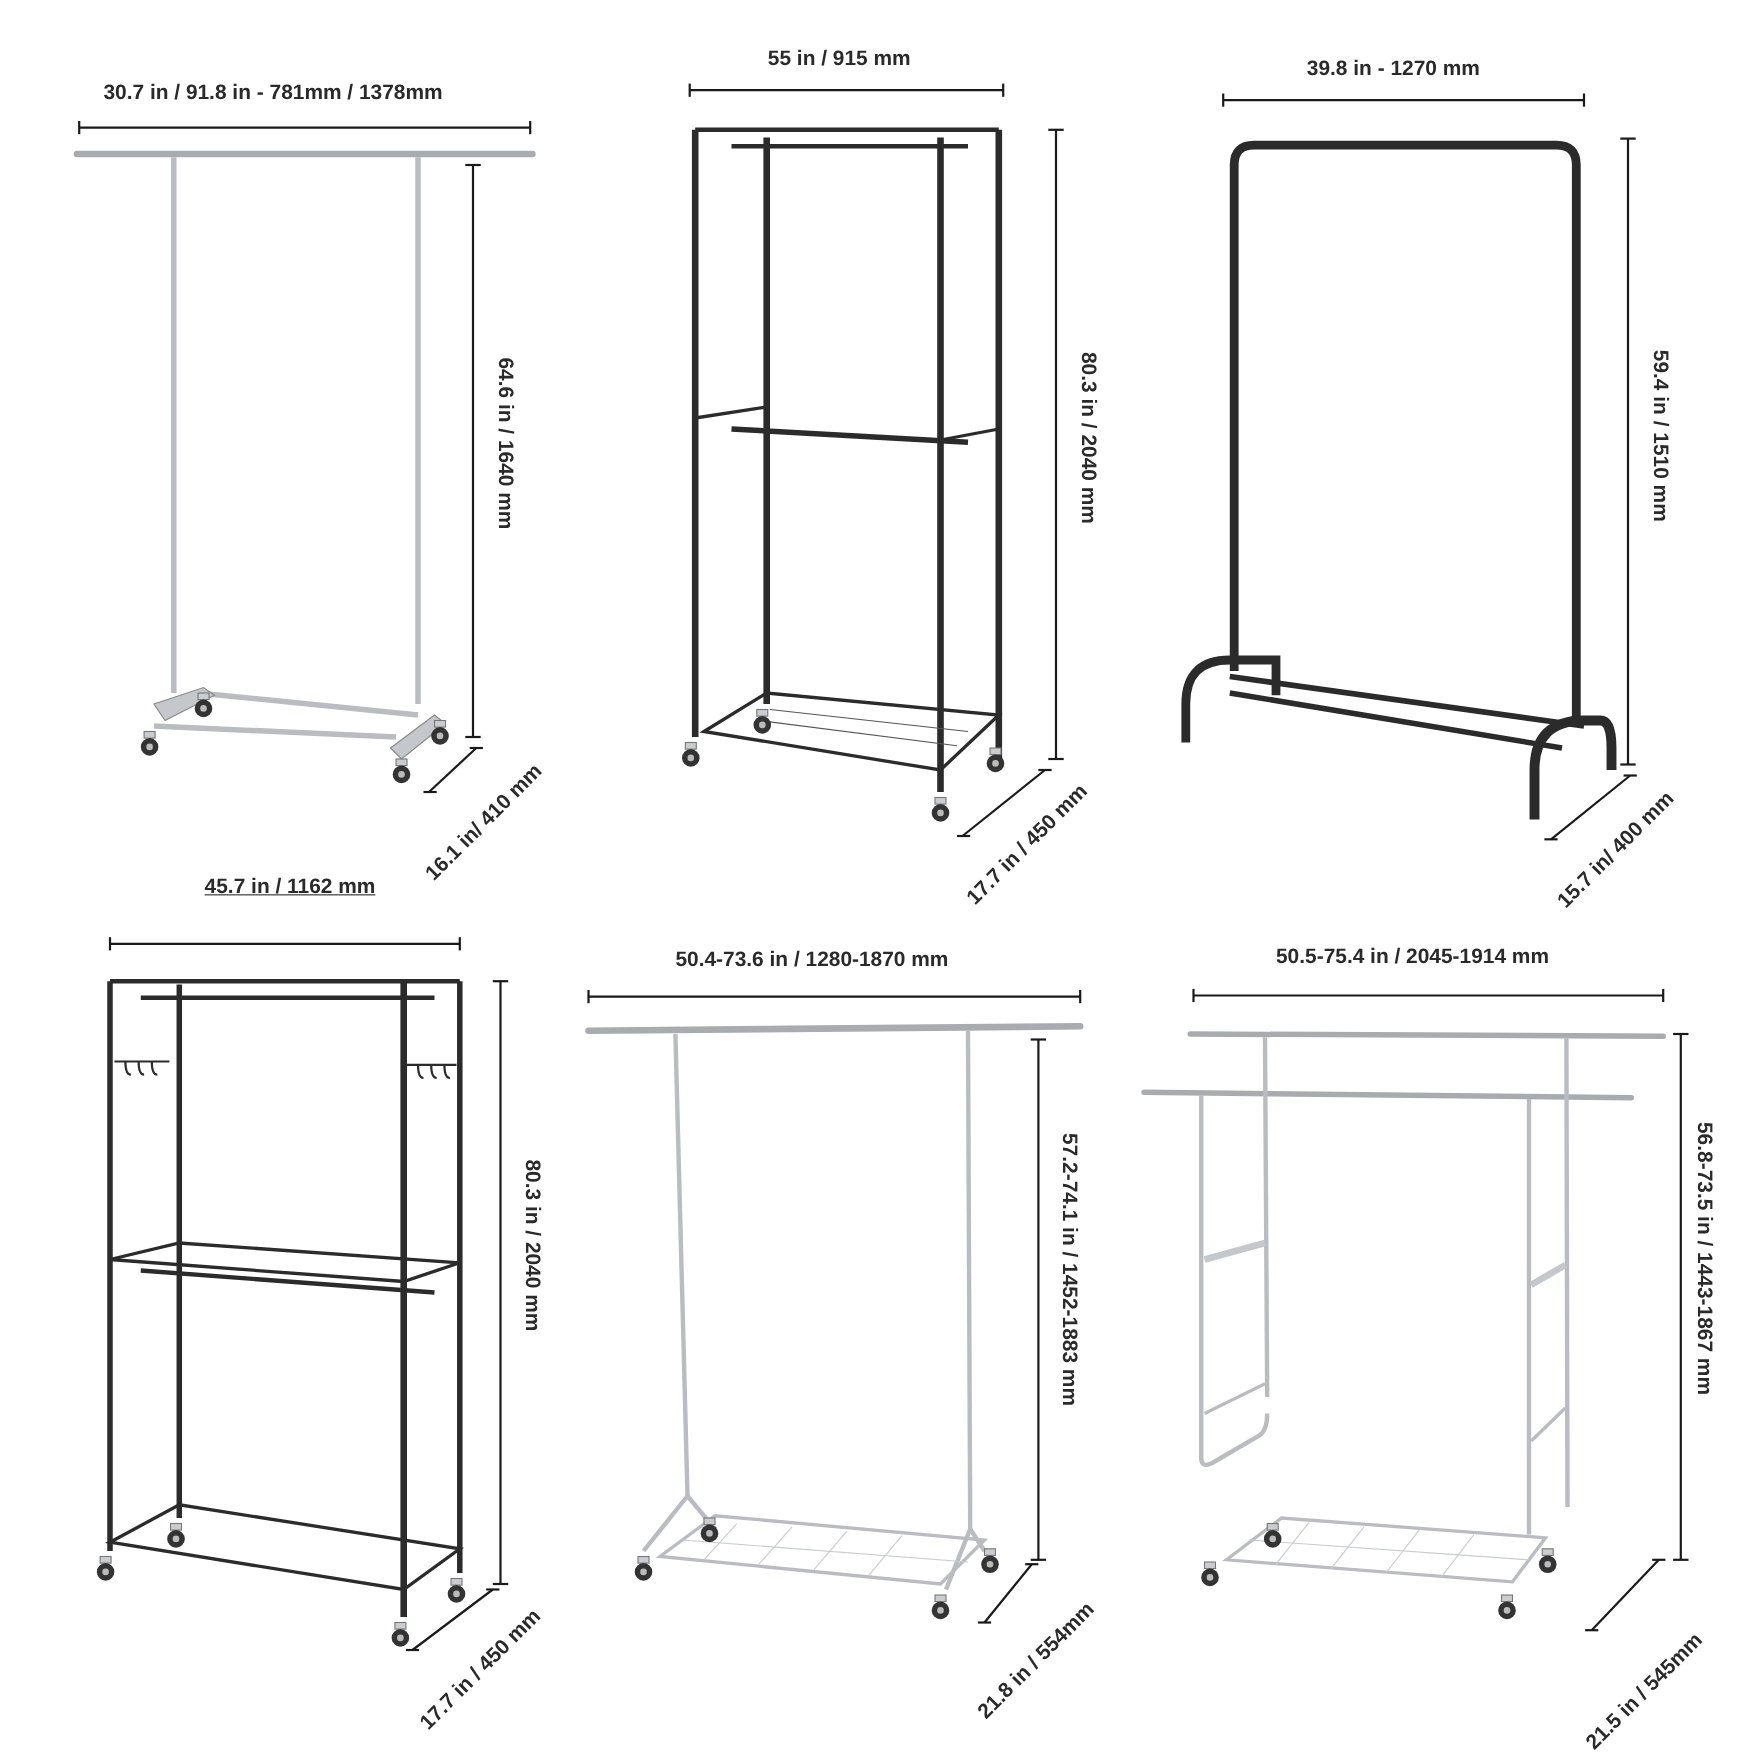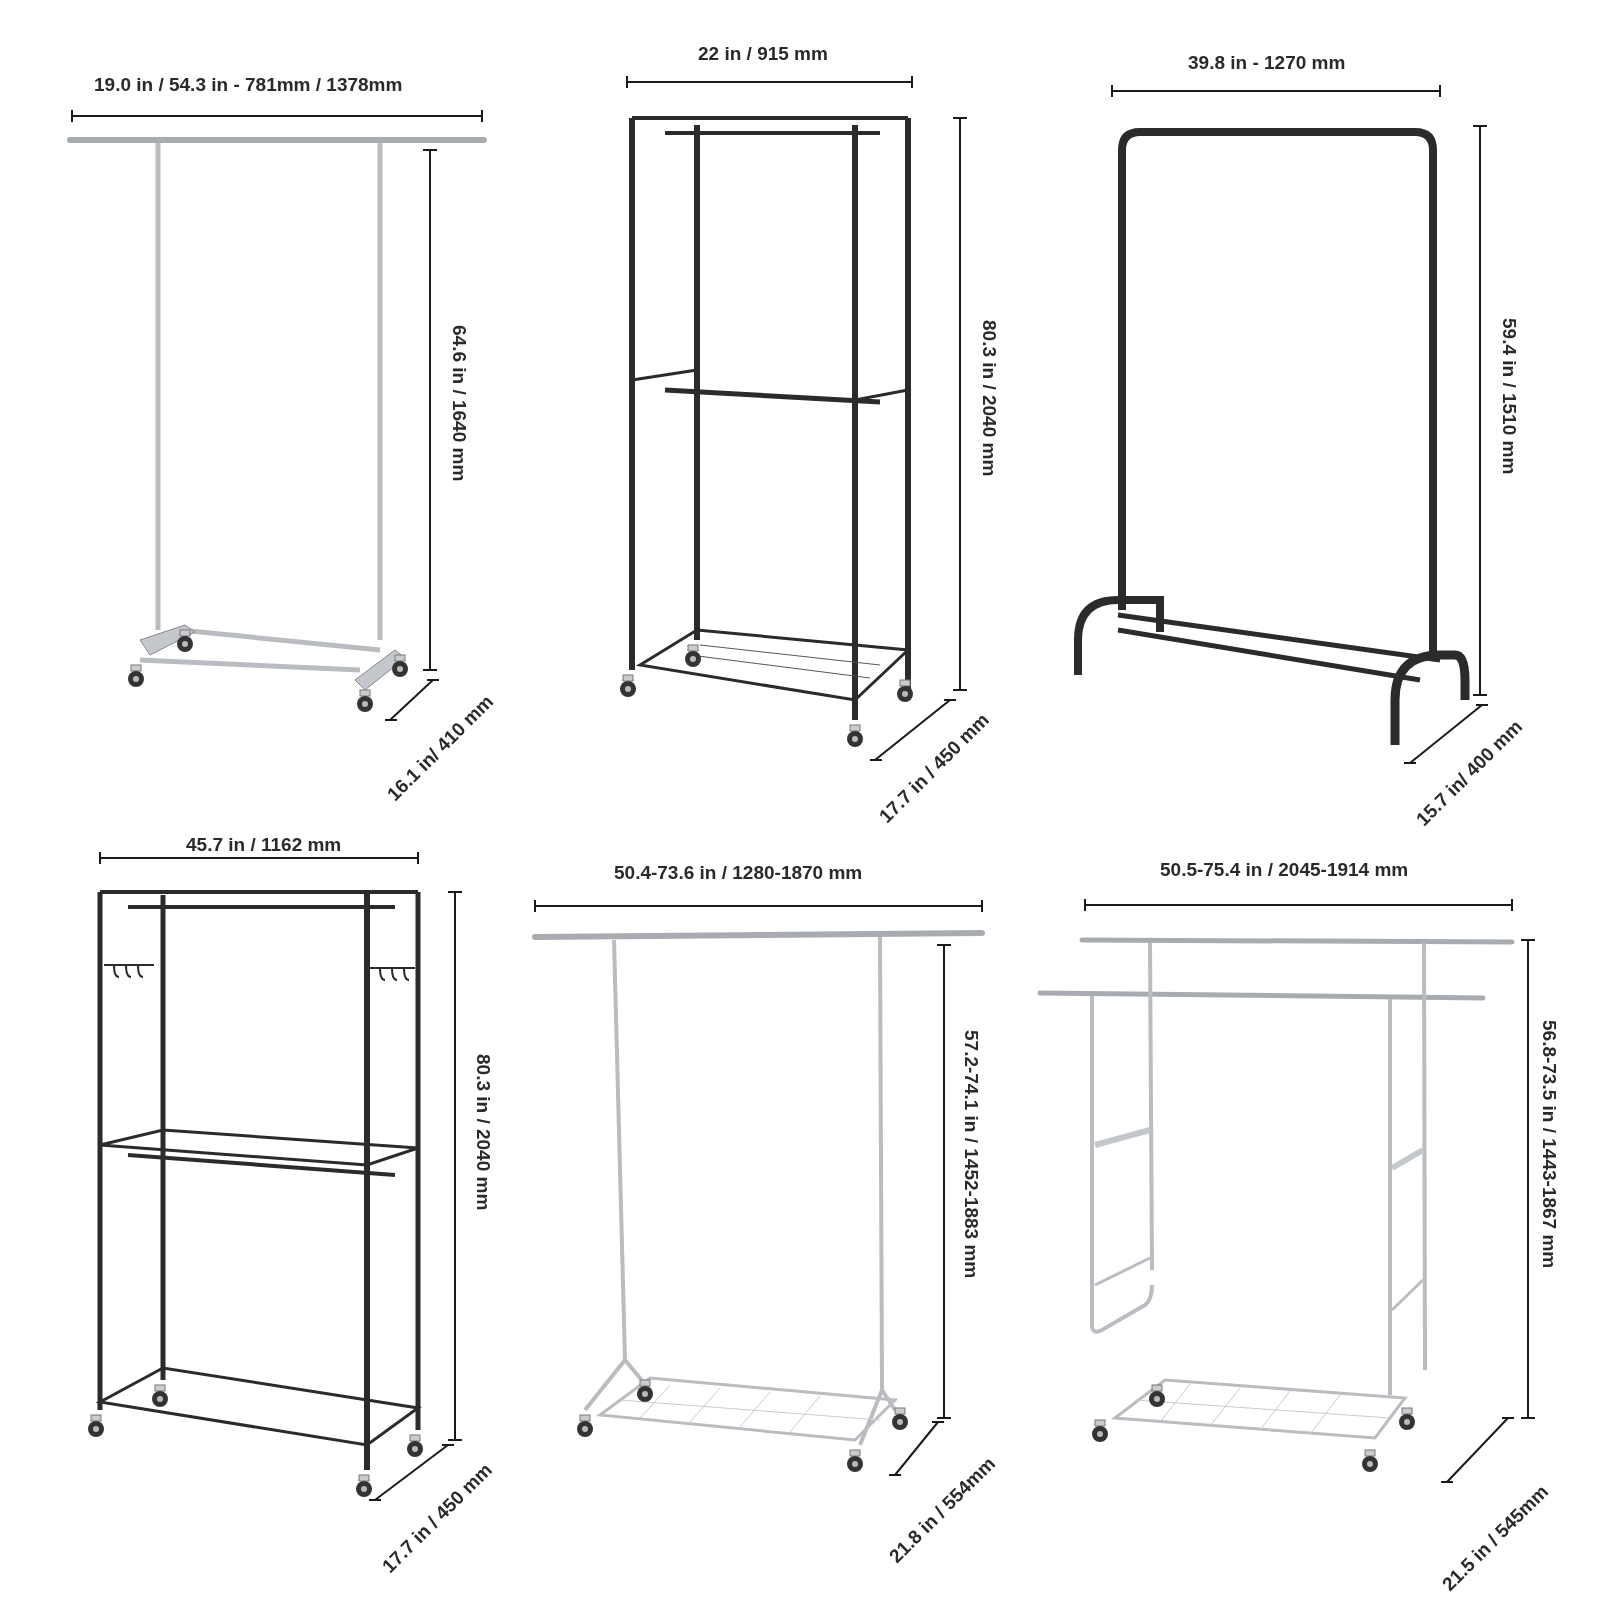--- a/index.html
+++ b/index.html
@@ -175,33 +175,33 @@
     <use href="#caster" x="1407" y="1418"></use>
     <line x1="1528" y1="940" x2="1528" y2="1418" stroke="#1a1a1a" stroke-width="2"></line>
     <line x1="1521" y1="940" x2="1535" y2="940" stroke="#1a1a1a" stroke-width="2"></line>
     <line x1="1521" y1="1418" x2="1535" y2="1418" stroke="#1a1a1a" stroke-width="2"></line>
     <line x1="1447" y1="1482" x2="1508" y2="1418" stroke="#1a1a1a" stroke-width="2"></line>
     <line x1="1441" y1="1482" x2="1453" y2="1482" stroke="#1a1a1a" stroke-width="2"></line>
     <line x1="1502" y1="1418" x2="1514" y2="1418" stroke="#1a1a1a" stroke-width="2"></line>
   </g>
 </svg>
 
-<div class="dim-text" style="left:94px; top:74px;">19.0 in / 54.3 in - 781mm / 1378mm</div>
+<div class="dim-text" style="left:94px; top:74px;">30.7 in / 91.8 in - 781mm / 1378mm</div>
 <div class="dim-text vert" style="left:470px; top:325px;">64.6 in / 1640 mm</div>
 <div class="dim-text diag" style="left:383px; top:790px;">16.1 in/ 410 mm</div>
 
-<div class="dim-text" style="left:698px; top:43px;">22 in / 915 mm</div>
+<div class="dim-text" style="left:698px; top:43px;">55 in / 915 mm</div>
 <div class="dim-text vert" style="left:1000px; top:320px;">80.3 in / 2040 mm</div>
 <div class="dim-text diag" style="left:875px; top:812px;">17.7 in / 450 mm</div>
 
 <div class="dim-text" style="left:1188px; top:52px;">39.8 in - 1270 mm</div>
 <div class="dim-text vert" style="left:1520px; top:318px;">59.4 in / 1510 mm</div>
 <div class="dim-text diag" style="left:1412px; top:815px;">15.7 in/ 400 mm</div>
 
-<div class="dim-text" style="left:186px; top:834px;">45.7 in / 1162 mm</div>
+<div class="dim-text" style="left:186px; top:796px;text-decoration:underline;">45.7 in / 1162 mm</div>
 <div class="dim-text vert" style="left:494px; top:1054px;">80.3 in / 2040 mm</div>
 <div class="dim-text diag" style="left:378px; top:1562px;">17.7 in / 450 mm</div>
 
 <div class="dim-text" style="left:614px; top:862px;">50.4-73.6 in / 1280-1870 mm</div>
 <div class="dim-text vert" style="left:982px; top:1030px;">57.2-74.1 in / 1452-1883 mm</div>
 <div class="dim-text diag" style="left:885px; top:1552px;">21.8 in / 554mm</div>
 
 <div class="dim-text" style="left:1160px; top:859px;">50.5-75.4 in / 2045-1914 mm</div>
 <div class="dim-text vert" style="left:1560px; top:1020px;">56.8-73.5 in / 1443-1867 mm</div>
 <div class="dim-text diag" style="left:1438px; top:1580px;">21.5 in / 545mm</div>

